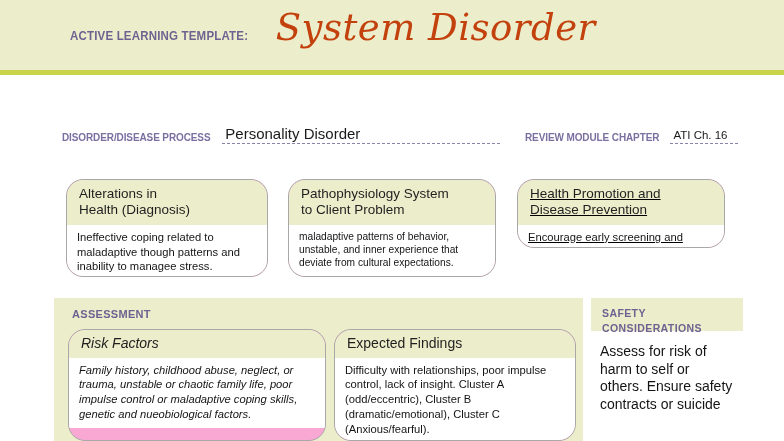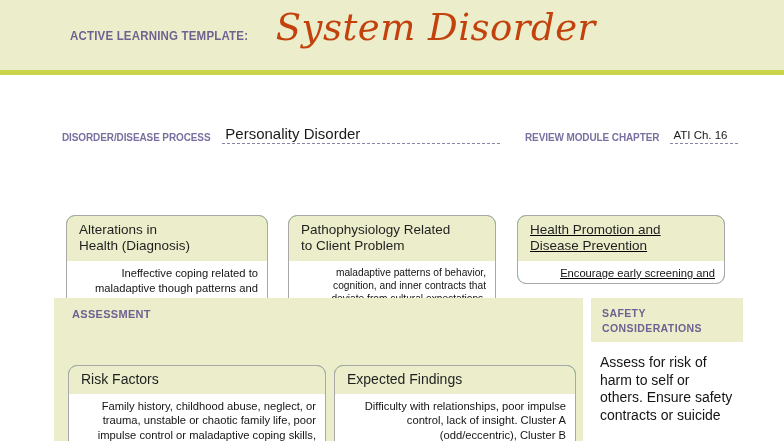--- a/index.html
+++ b/index.html
@@ -102,45 +102,43 @@
 
   
   .top-boxes {
     position: absolute;
     left: 0; top: 175px;
     width: 784px;
     height: 112px;
   }
   .card {
     position: absolute;
-    background: #15803d;
+    background: #f9a8d4;
     border: 1px solid #a8a8a8;
-    border-radius: 9px;
+    border-radius: 17px;
     overflow: hidden;
-    margin-top: 36px;
   }
   .card-head {
     background: #eceecb;
     padding: 6px 10px 7px 12px;
   }
   .card-head-line {
     font-size: 13.5px;
     color: #1f1f1f;
     line-height: 1.18;
     white-space: nowrap;
   }
   .card-body {
     background: #ffffff;
     padding: 5px 9px 6px 10px;
   }
   .card-body p {
     font-size: 11.2px;
     line-height: 1.31;
     color: #141414;
-    text-align: right;
   }
   .card-body.sm p { font-size: 10.2px; line-height: 1.3; }
 
   .box-alt  { left: 66px;  top: 4px; width: 202px; height: 98px; }
   .box-path { left: 288px; top: 4px; width: 208px; height: 98px; }
   .box-hp   { left: 517px; top: 4px; width: 208px; height: 69px; text-decoration: underline; }
 
   
   .assessment-band {
     position: absolute;
@@ -151,41 +149,41 @@
   }
   .assessment-title {
     position: absolute;
     left: 18px; top: 10px;
     font-size: 11px;
     font-weight: bold;
     letter-spacing: 0.3px;
     color: #6f6191;
   }
   .box-risk {
-    left: 14px; top: 31px; width: 258px; height: 112px;
+    left: 14px; top: 31px; width: 258px; height: 112px; font-style: italic;
   }
   .box-find {
     left: 280px; top: 31px; width: 242px; height: 112px;
   }
   .assess-card-head { padding: 5px 10px 6px 12px; }
   .assess-card-head .card-head-line { font-size: 14px; }
   .assess-body p { font-size: 11.2px; line-height: 1.32; }
 
   
   .safety {
     position: absolute;
     left: 591px; top: 298px;
     width: 152px;
     height: 143px;
     background: #ffffff;
     overflow: hidden;
   }
   .safety-head {
     background: #eceecb;
-    height: 44px;
+    height: 33px;
     padding: 8px 10px 0 11px;
   }
   .safety-head-line {
     font-size: 10.5px;
     font-weight: bold;
     letter-spacing: 0.4px;
     color: #6f6191;
     line-height: 1.45;
   }
   .safety-body {
@@ -237,25 +235,25 @@
         <div class="card-head-line">Alterations in</div>
         <div class="card-head-line">Health (Diagnosis)</div>
       </div>
       <div class="card-body">
         <p>Ineffective coping related to maladaptive though patterns and inability to managee stress.</p>
       </div>
     </div>
 
     <div class="card box-path">
       <div class="card-head">
-        <div class="card-head-line">Pathophysiology Related</div>
+        <div class="card-head-line">Pathophysiology System</div>
         <div class="card-head-line">to Client Problem</div>
       </div>
       <div class="card-body sm">
-        <p>maladaptive patterns of behavior, cognition, and inner contracts that deviate from cultural expectations.</p>
+        <p>maladaptive patterns of behavior, unstable, and inner experience that deviate from cultural expectations.</p>
       </div>
     </div>
 
     <div class="card box-hp">
       <div class="card-head">
         <div class="card-head-line">Health Promotion and</div>
         <div class="card-head-line">Disease Prevention</div>
       </div>
       <div class="card-body">
         <p>Encourage early screening and mental health care in adolescence.</p>

